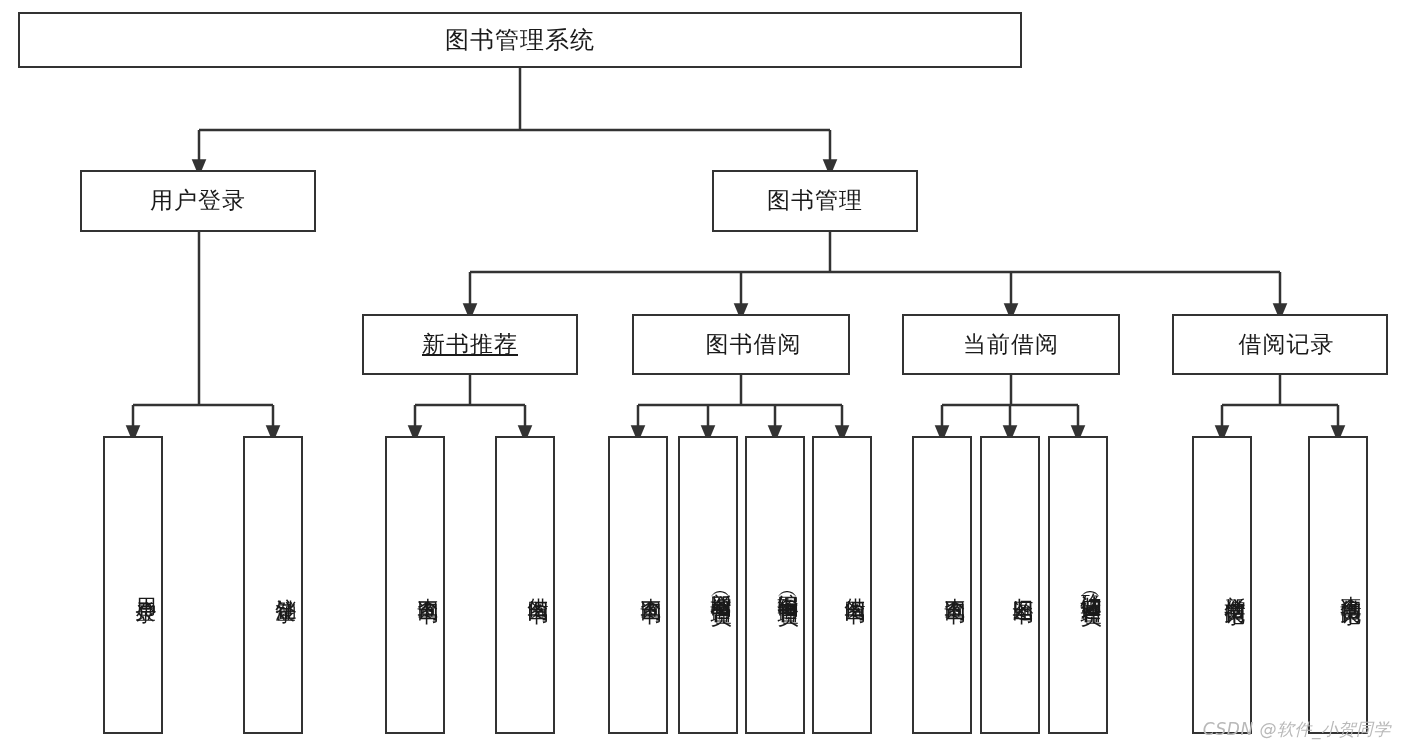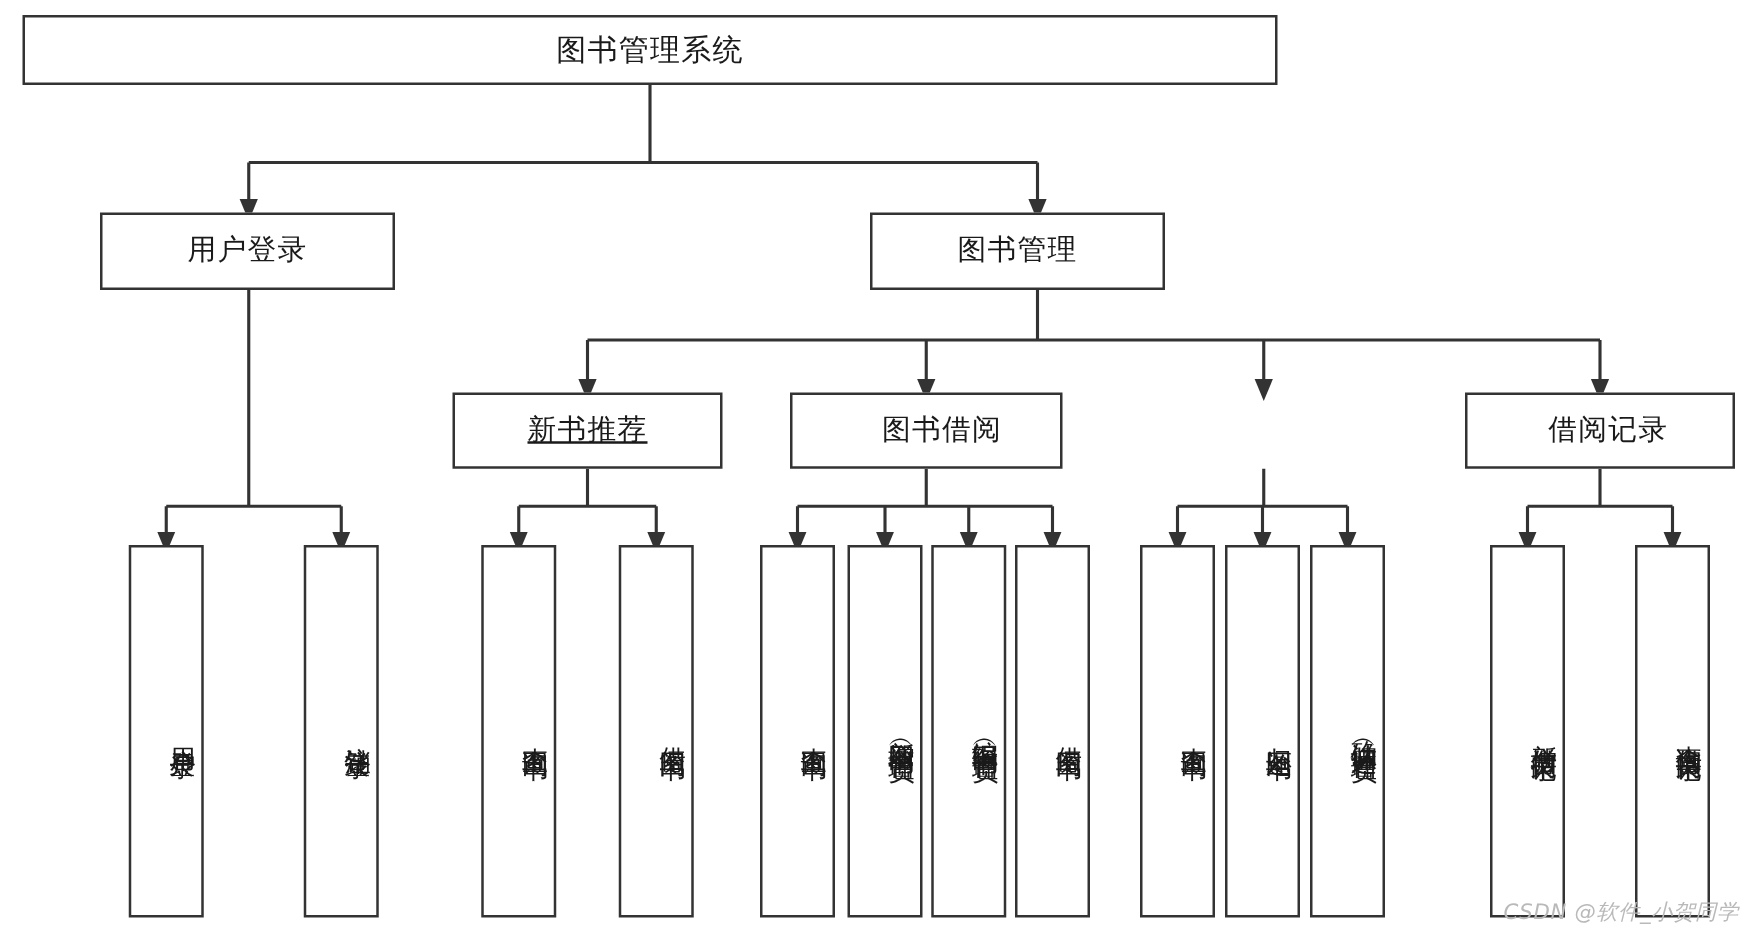--- a/index.html
+++ b/index.html
@@ -130,30 +130,33 @@
     <path d="M 1338 405 L 1338 434" stroke="#333333" stroke-width="2.5" fill="none" marker-end="url(#arrow)"></path>
   </svg>
 
   <div class="node horizontal root" style="left:18px; top:12px; width:1004px; height:56px;">
     <span>图书管理系统</span>
   </div>
 
   <div class="node horizontal" style="left:80px; top:170px; width:236px; height:62px;">
     <span>用户登录</span>
   </div>
-  <div class="node horizontal" style="left:696px; top:170px; width:236px; height:62px;">
+  <div class="node horizontal" style="left:712px; top:170px; width:206px; height:62px;">
     <span>图书管理</span>
   </div>
 
   <div class="node horizontal" style="left:362px; top:314px; width:216px; height:61px;text-decoration:underline;">
     <span>新书推荐</span>
   </div>
   <div class="node horizontal" style="left:632px; top:314px; width:218px; height:61px;padding-left:25px;">
     <span>图书借阅</span>
   </div>
+  <div class="node horizontal" style="left:902px; top:314px; width:218px; height:61px;">
+    <span>当前借阅</span>
+  </div>
   <div class="node horizontal" style="left:1172px; top:314px; width:216px; height:61px;padding-left:13px;">
     <span>借阅记录</span>
   </div>
 
   <div class="node vertical" style="left:103px; top:436px; width:60px; height:298px;">
     <span class="vlabel">用户登录</span>
   </div>
   <div class="node vertical" style="left:243px; top:436px; width:60px; height:298px;">
     <span class="vlabel">注销登录</span>
   </div>

